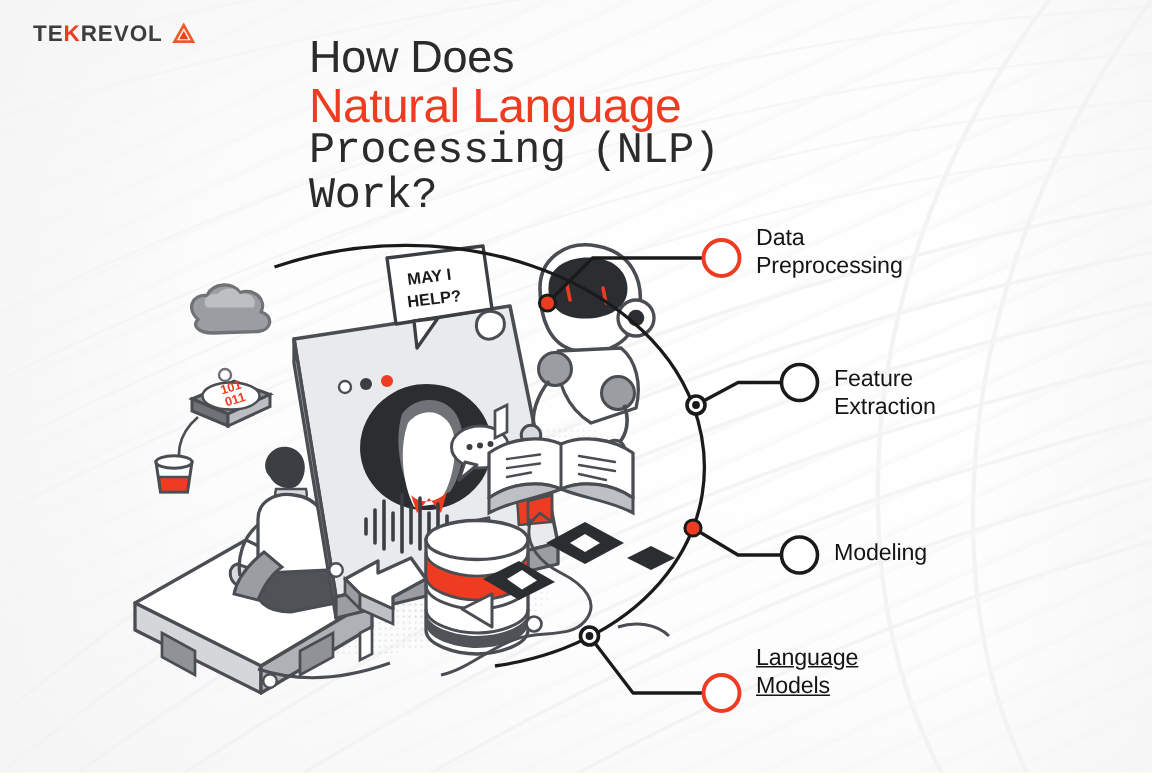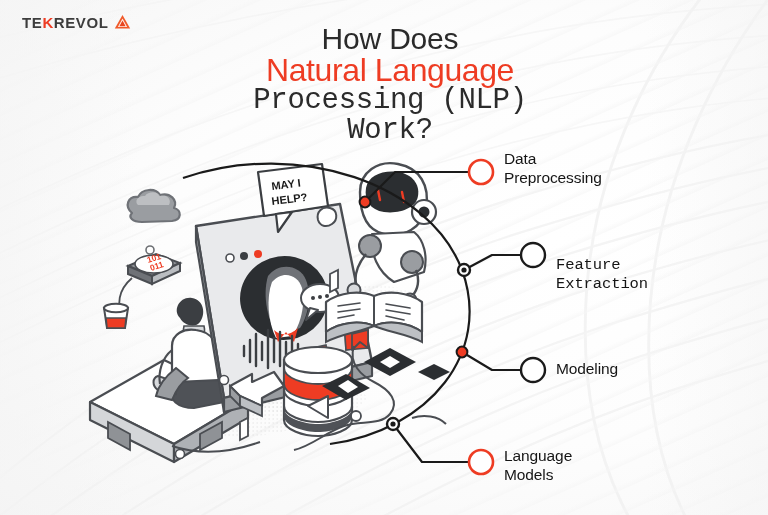--- a/index.html
+++ b/index.html
@@ -65,21 +65,20 @@
   }
   .logo-k {
     color: #ee3c23;
   }
   
   .title {
     position: absolute;
     left: 206px;
     top: 24px;
     width: 368px;
-    text-align: center;
     line-height: 1.03;
     color: #2b2b2b;
   }
   .t-line1 {
     font-size: 30px;
     font-weight: 400;
     letter-spacing: -.2px;
   }
   .t-line2 {
     font-size: 32px;
@@ -103,23 +102,23 @@
   
   .node-label {
     position: absolute;
     color: #151515;
     font-size: 15.5px;
     line-height: 1.22;
     letter-spacing: -.1px;
     white-space: pre-line;
   }
   #lbl-0 { left: 504px; top: 150px; }
-  #lbl-1 { left: 556px; top: 256px; font-family: Liberation Mono, monospace; }
+  #lbl-1 { left: 556px; top: 244px; }
   #lbl-2 { left: 556px; top: 360px; }
-  #lbl-3 { left: 504px; top: 447px; }
+  #lbl-3 { left: 504px; top: 430px; text-decoration: underline; }
   
   .illus {
     position: absolute;
     left: 72px;
     top: 150px;
     width: 390px;
     height: 320px;
   }
 </style>
 </head>

